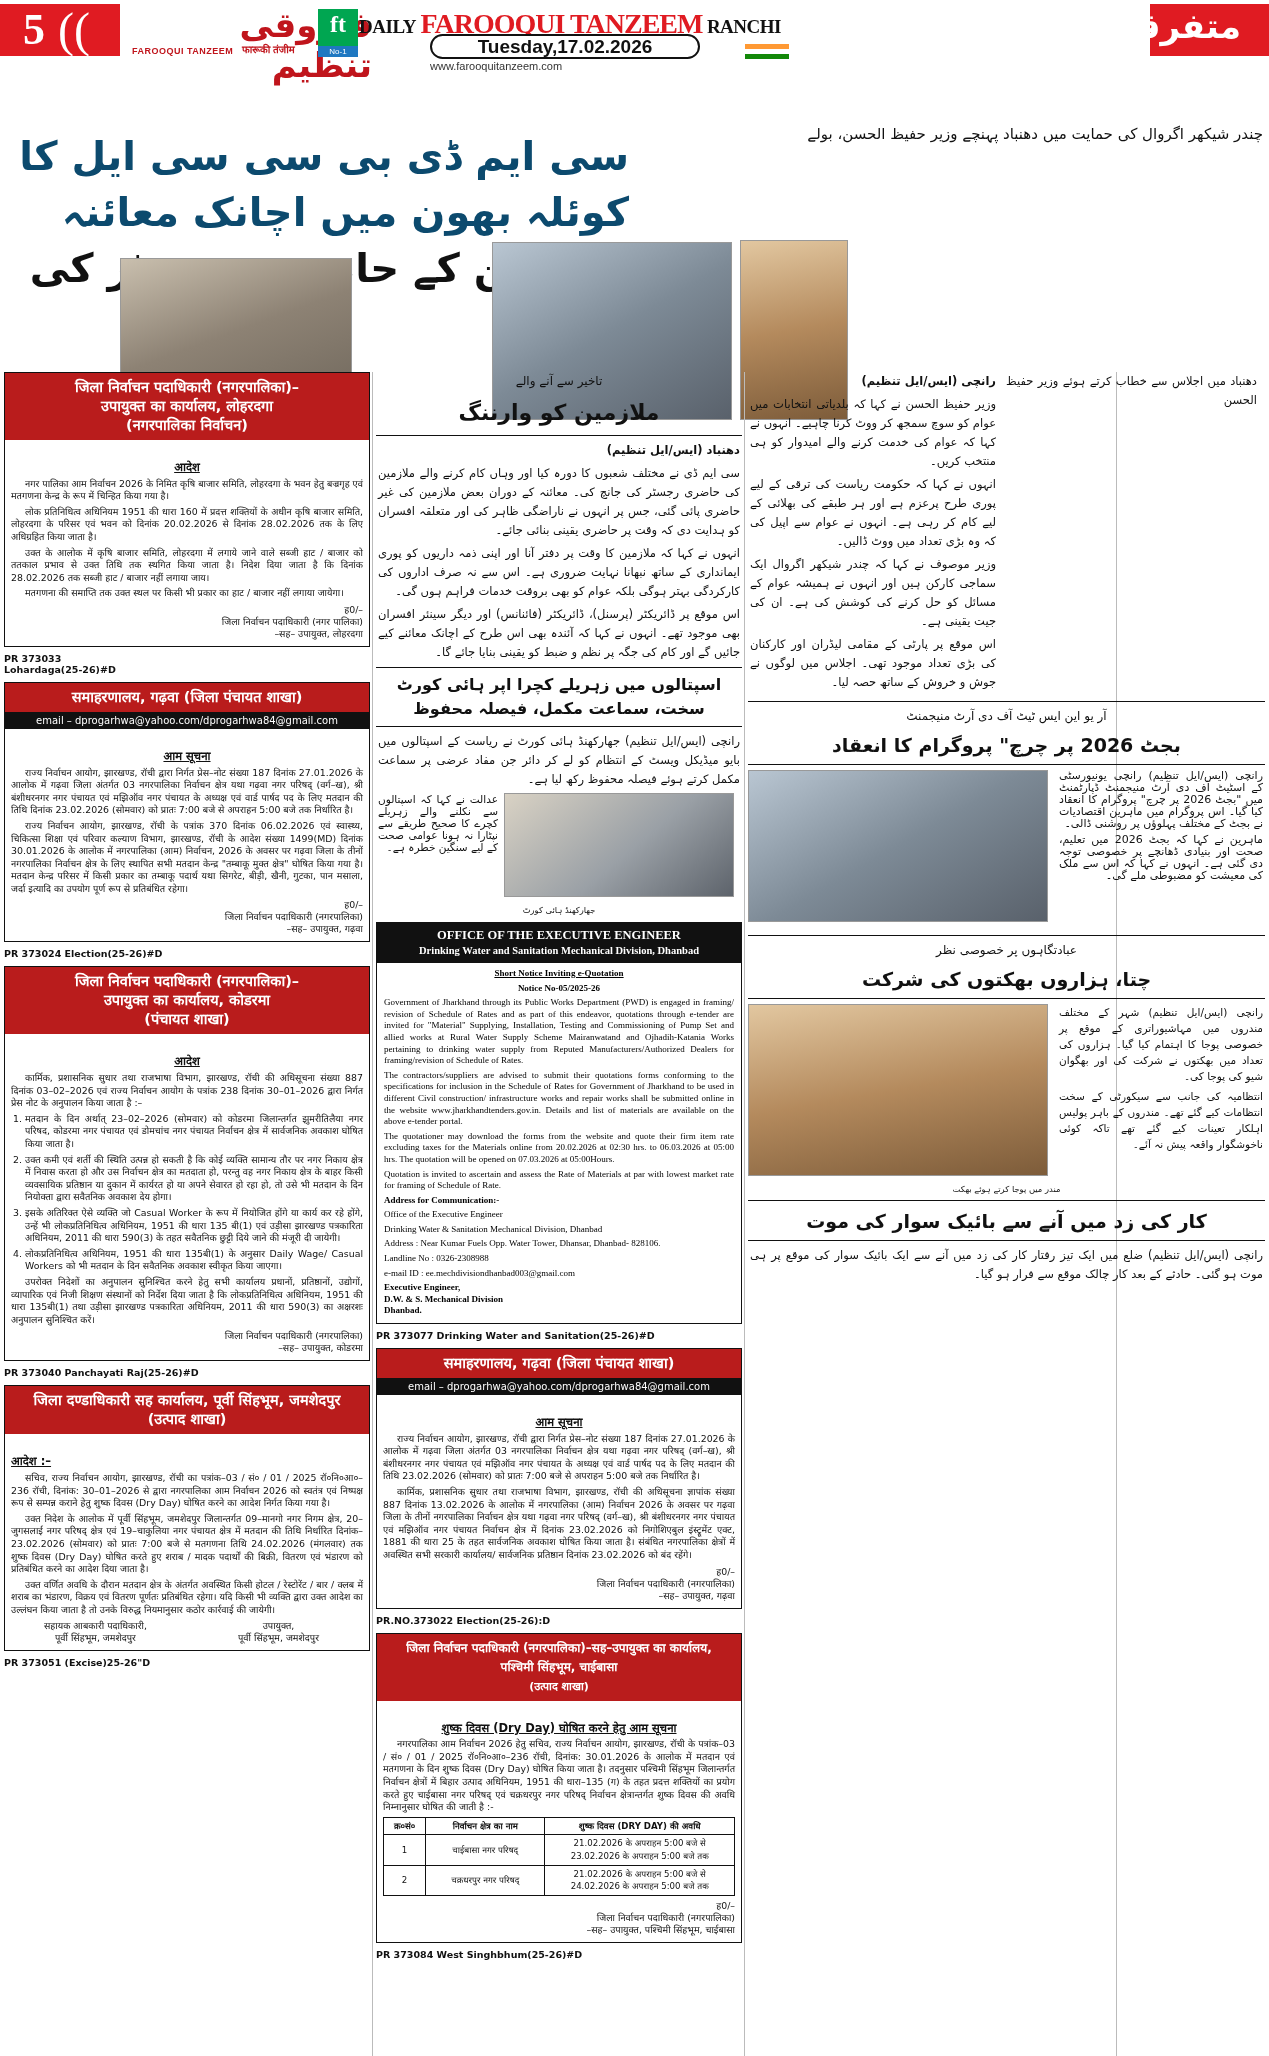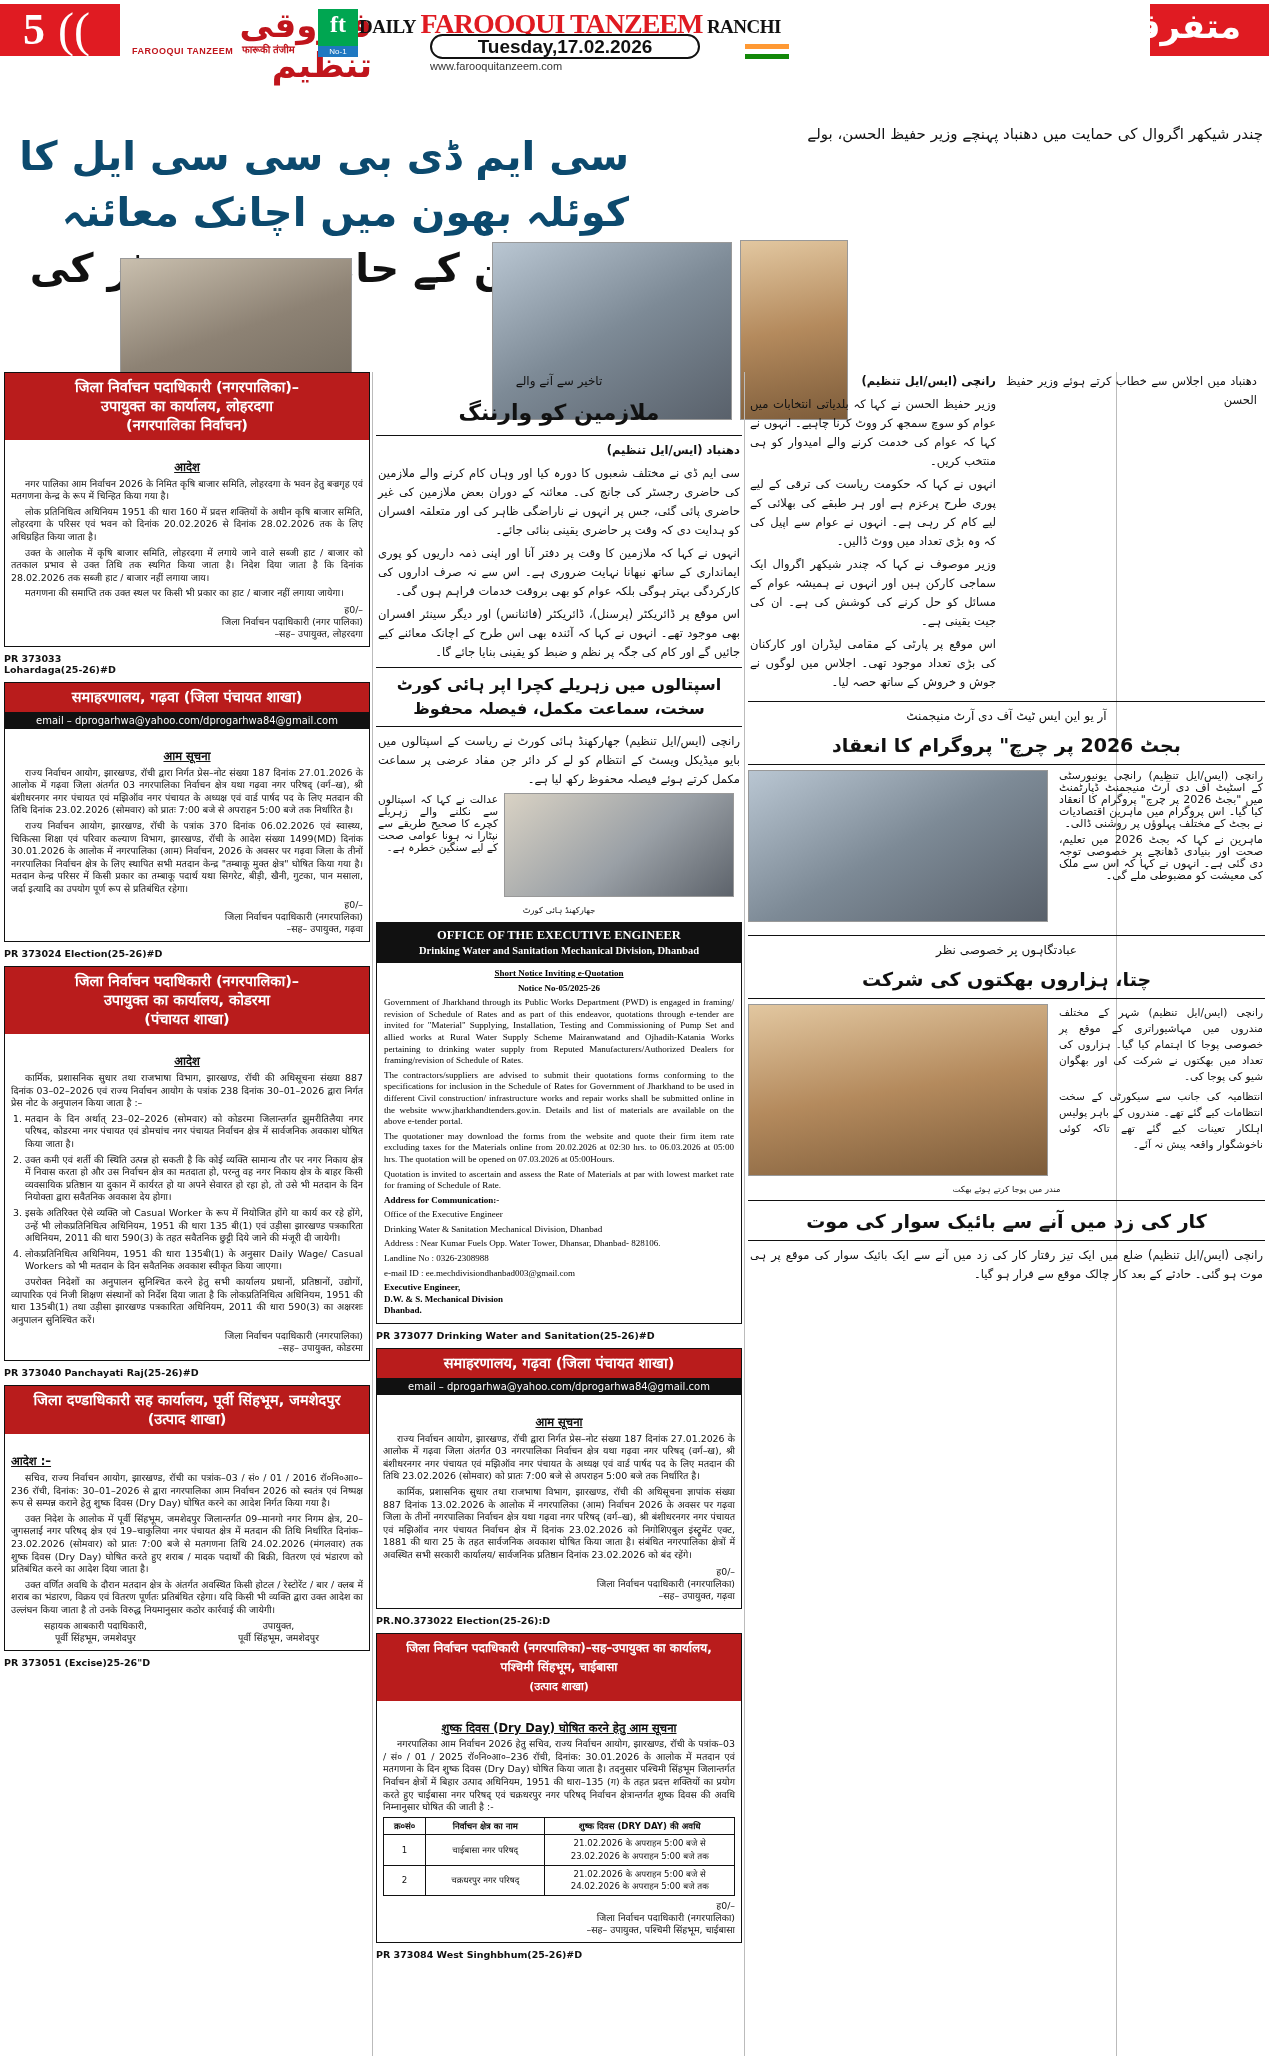--- a/index.html
+++ b/index.html
@@ -234,21 +234,21 @@
       </div>
       <div class="prline">PR 373040 Panchayati Raj(25-26)#D</div>
 
       <div class="notice">
         <div class="notice-hd">
           <div>जिला दण्डाधिकारी सह कार्यालय, पूर्वी सिंहभूम, जमशेदपुर</div>
           <div>(उत्पाद शाखा)</div>
         </div>
         <div class="notice-bd">
           <div class="ctitle" style="text-align:left;">आदेश :–</div>
-          <p>सचिव, राज्य निर्वाचन आयोग, झारखण्ड, रॉची का पत्रांक–03 / सं० / 01 / 2016 रॉ०नि०आ०–236 रॉची, दिनांक: 30–01–2026 से द्वारा नगरपालिका आम निर्वाचन 2026 को स्वतंत्र एवं निष्पक्ष रूप से सम्पन्न कराने हेतु शुष्क दिवस (Dry Day) घोषित करने का आदेश निर्गत किया गया है।</p>
+          <p>सचिव, राज्य निर्वाचन आयोग, झारखण्ड, रॉची का पत्रांक–03 / सं० / 01 / 2025 रॉ०नि०आ०–236 रॉची, दिनांक: 30–01–2026 से द्वारा नगरपालिका आम निर्वाचन 2026 को स्वतंत्र एवं निष्पक्ष रूप से सम्पन्न कराने हेतु शुष्क दिवस (Dry Day) घोषित करने का आदेश निर्गत किया गया है।</p>
           <p>उक्त निदेश के आलोक में पूर्वी सिंहभूम, जमशेदपुर जिलान्तर्गत 09–मानगो नगर निगम क्षेत्र, 20–जुगसलाई नगर परिषद् क्षेत्र एवं 19–चाकुलिया नगर पंचायत क्षेत्र में मतदान की तिथि निर्धारित दिनांक–23.02.2026 (सोमवार) को प्रातः 7:00 बजे से मतगणना तिथि 24.02.2026 (मंगलवार) तक शुष्क दिवस (Dry Day) घोषित करते हुए शराब / मादक पदार्थों की बिक्री, वितरण एवं भंडारण को प्रतिबंधित करने का आदेश दिया जाता है।</p>
           <p>उक्त वर्णित अवधि के दौरान मतदान क्षेत्र के अंतर्गत अवस्थित किसी होटल / रेस्टोरेंट / बार / क्लब में शराब का भंडारण, विक्रय एवं वितरण पूर्णतः प्रतिबंधित रहेगा। यदि किसी भी व्यक्ति द्वारा उक्त आदेश का उल्लंघन किया जाता है तो उनके विरुद्ध नियमानुसार कठोर कार्रवाई की जायेगी।</p>
           <div class="sign" style="display:flex; justify-content:space-between; text-align:center;">
             <div style="width:48%;">
               <div>सहायक आबकारी पदाधिकारी,</div>
               <div>पूर्वी सिंहभूम, जमशेदपुर</div>
             </div>
             <div style="width:48%;">
               <div>उपायुक्त,</div>
               <div>पूर्वी सिंहभूम, जमशेदपुर</div>

